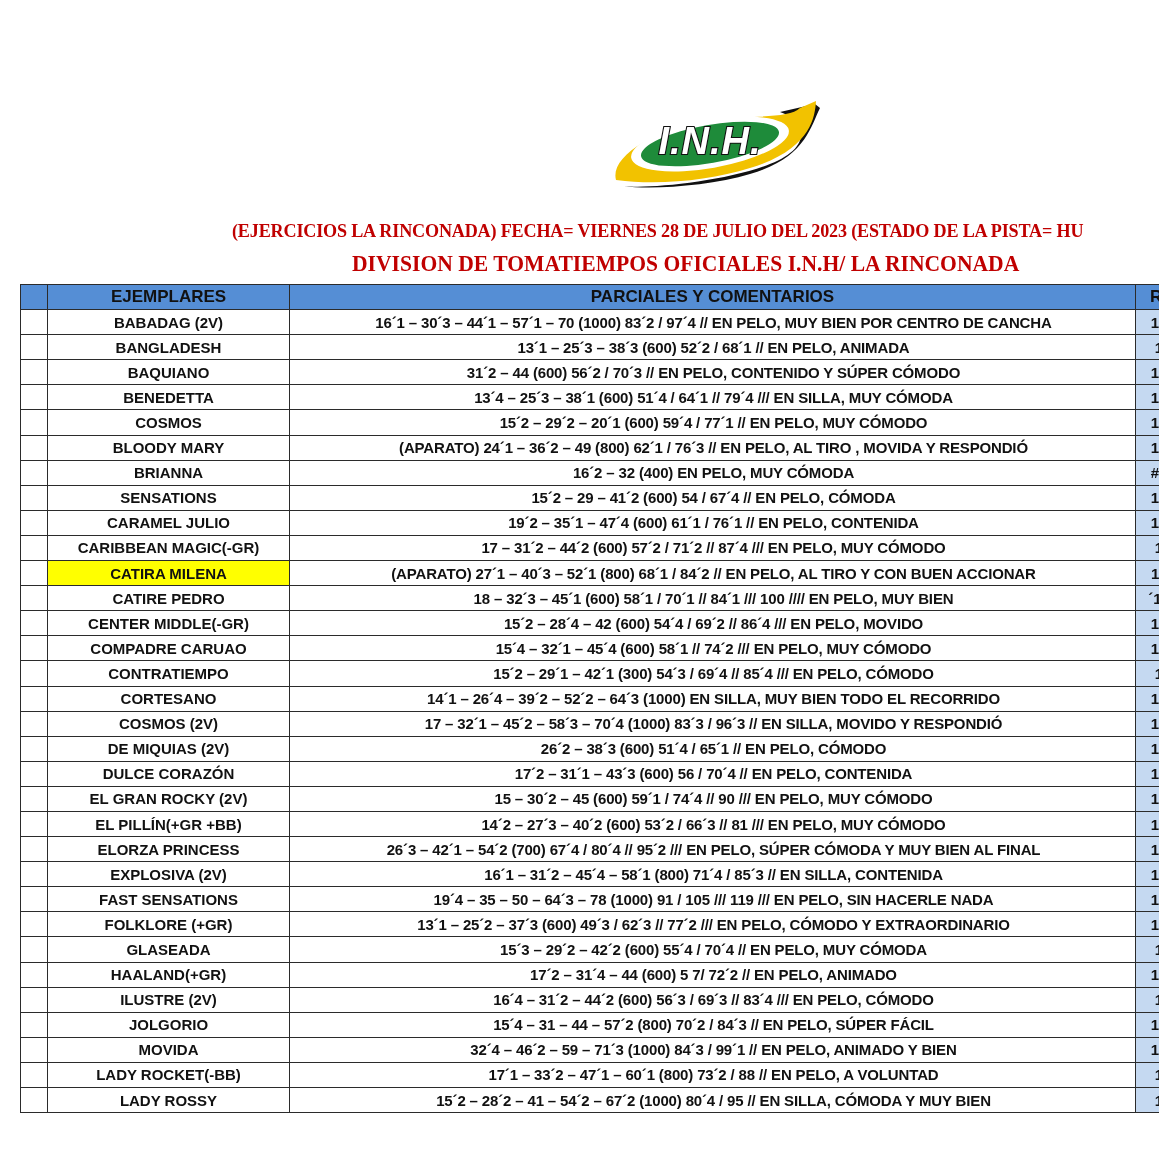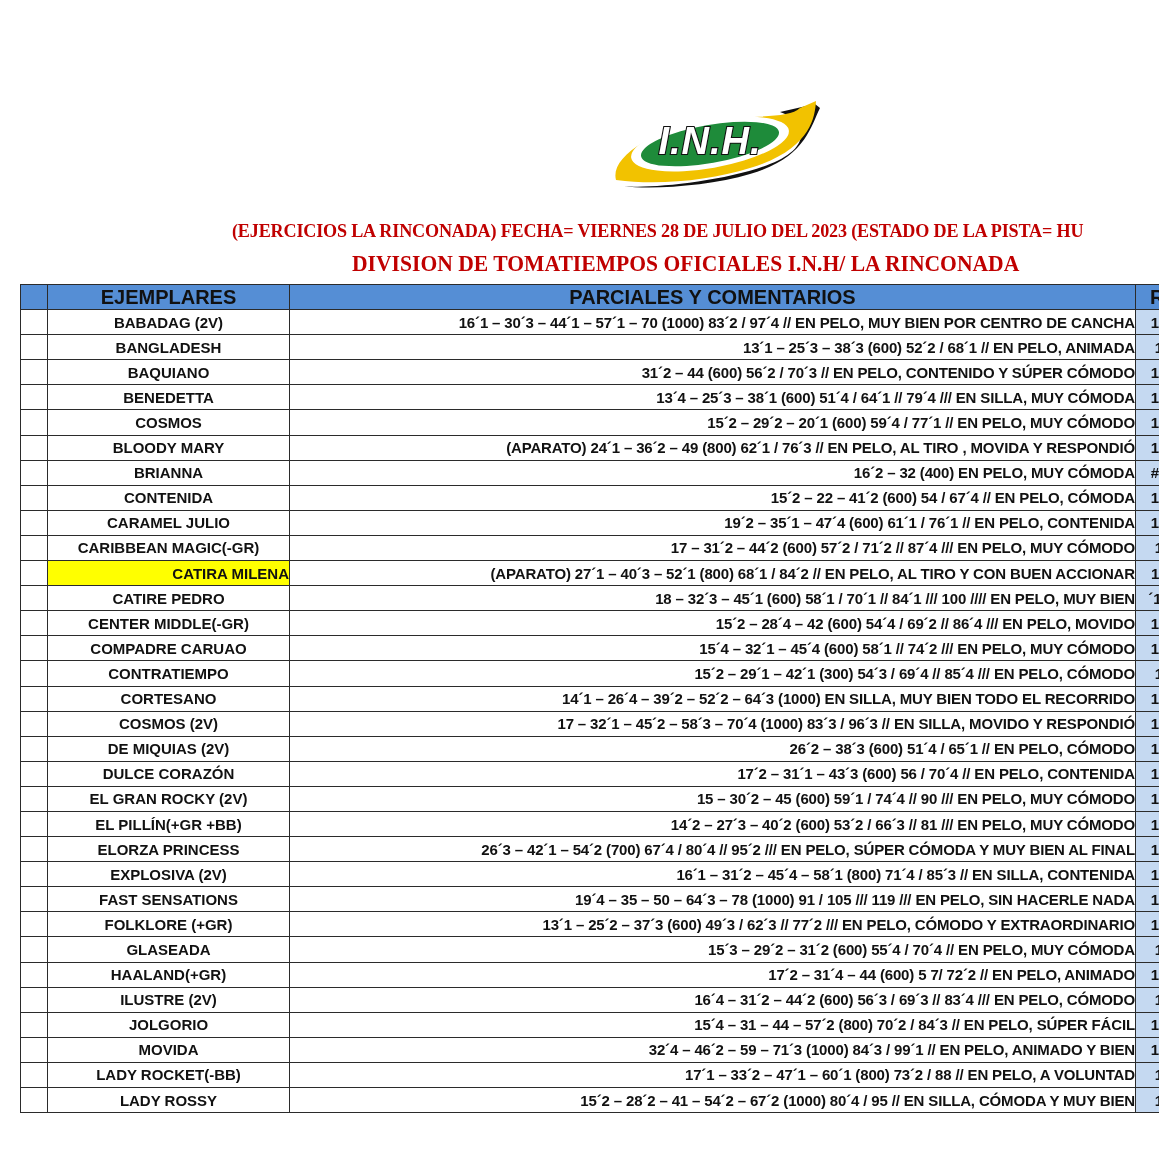--- a/index.html
+++ b/index.html
@@ -21,26 +21,26 @@
     position: absolute; left: 20px; top: 284px;
     border-collapse: collapse; table-layout: fixed;
     width: 1170px;
   }
   table.grid td, table.grid th {
     border: 1.5px solid #2b2b2b; padding: 0; height: 24.1px;
     font-family: "Liberation Sans", "DejaVu Sans", sans-serif;
     font-weight: bold; font-size: 15px; color: #111;
     white-space: nowrap; overflow: hidden;
   }
-  table.grid th { background: #558ED5; font-size: 20px; }
+  table.grid th { background: #558ED5; font-size: 17px; }
   col.c0 { width: 27px; } col.c1 { width: 242px; } col.c2 { width: 846px; } col.c3 { width: 55px; }
   .name { text-align: center; margin-top: 11px; }
-  .comment { text-align: right; padding-left: 2px !important; letter-spacing: -0.15px; }
+  .comment { text-align: center; padding-left: 2px !important; letter-spacing: -0.15px; }
   .r { background: #C5D9F1; text-align: center; padding-right: 8px !important; }
-  .hl { background: #FFFF00; text-align: right; }
+  .hl { background: #FFFF00; }
   .rhead { text-align: left !important; padding-left: 14px !important; }
 </style>
 </head>
 <body>
 
 <svg class="logo" viewBox="0 0 215 92" xmlns="http://www.w3.org/2000/svg">
 
   <path d="M14 88 C 40 92, 150 80, 180 55 C 200 40, 190 20, 170 14 L 205 6 L 210 10 C 200 30, 195 60, 140 76 C 100 88, 40 92, 14 88 Z" fill="#111111"></path>
 
   <path d="M6 82 C 0 60, 40 30, 110 22 C 150 17, 180 20, 190 10 L 206 3 C 205 20, 200 52, 140 70 C 100 82, 50 88, 6 82 Z" fill="#F2C200"></path>
@@ -107,22 +107,22 @@
         <td class="r">12</td>
       </tr>
       <tr>
         <td></td>
         <td class="name">BRIANNA</td>
         <td class="comment">16´2 – 32 (400) EN PELO, MUY CÓMODA</td>
         <td class="r">##</td>
       </tr>
       <tr>
         <td></td>
-        <td class="name">CONTENIDA</td>
-        <td class="comment">15´2 – 22 – 41´2 (600) 54 / 67´4 // EN PELO, CÓMODA</td>
+        <td class="name">SENSATIONS</td>
+        <td class="comment">15´2 – 29 – 41´2 (600) 54 / 67´4 // EN PELO, CÓMODA</td>
         <td class="r">12</td>
       </tr>
       <tr>
         <td></td>
         <td class="name">CARAMEL JULIO</td>
         <td class="comment">19´2 – 35´1 – 47´4 (600) 61´1 / 76´1 // EN PELO, CONTENIDA</td>
         <td class="r">12</td>
       </tr>
       <tr>
         <td></td>
@@ -216,21 +216,21 @@
       </tr>
       <tr>
         <td></td>
         <td class="name">FOLKLORE (+GR)</td>
         <td class="comment">13´1 – 25´2 – 37´3 (600) 49´3 / 62´3 // 77´2 /// EN PELO, CÓMODO Y EXTRAORDINARIO</td>
         <td class="r">12</td>
       </tr>
       <tr>
         <td></td>
         <td class="name">GLASEADA</td>
-        <td class="comment">15´3 – 29´2 – 31´2 (600) 55´4 / 70´4 // EN PELO, MUY CÓMODA</td>
+        <td class="comment">15´3 – 29´2 – 42´2 (600) 55´4 / 70´4 // EN PELO, MUY CÓMODA</td>
         <td class="r">1</td>
       </tr>
       <tr>
         <td></td>
         <td class="name">HAALAND(+GR)</td>
         <td class="comment">17´2 – 31´4 – 44 (600) 5 7/ 72´2 // EN PELO, ANIMADO</td>
         <td class="r">12</td>
       </tr>
       <tr>
         <td></td>

